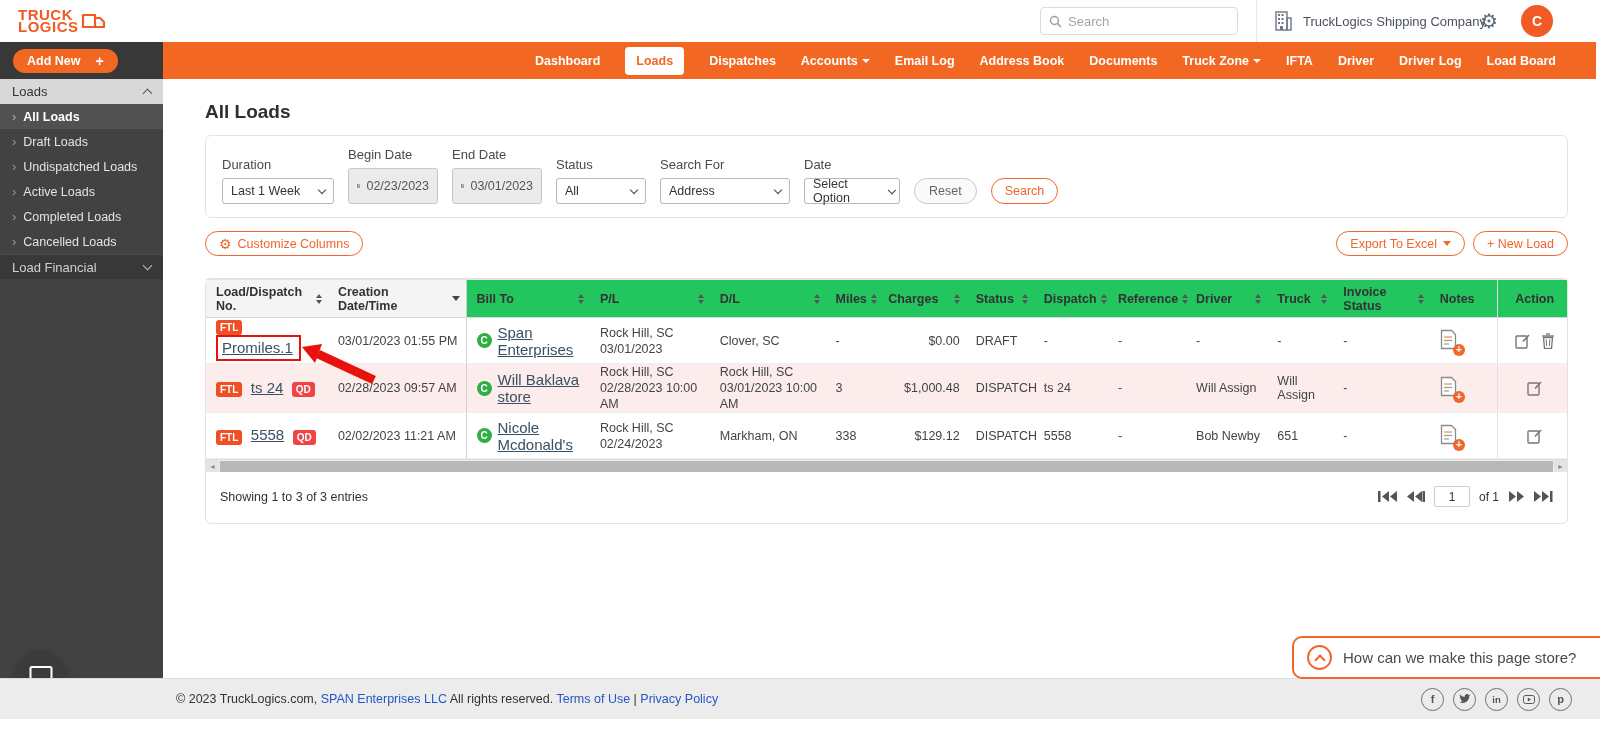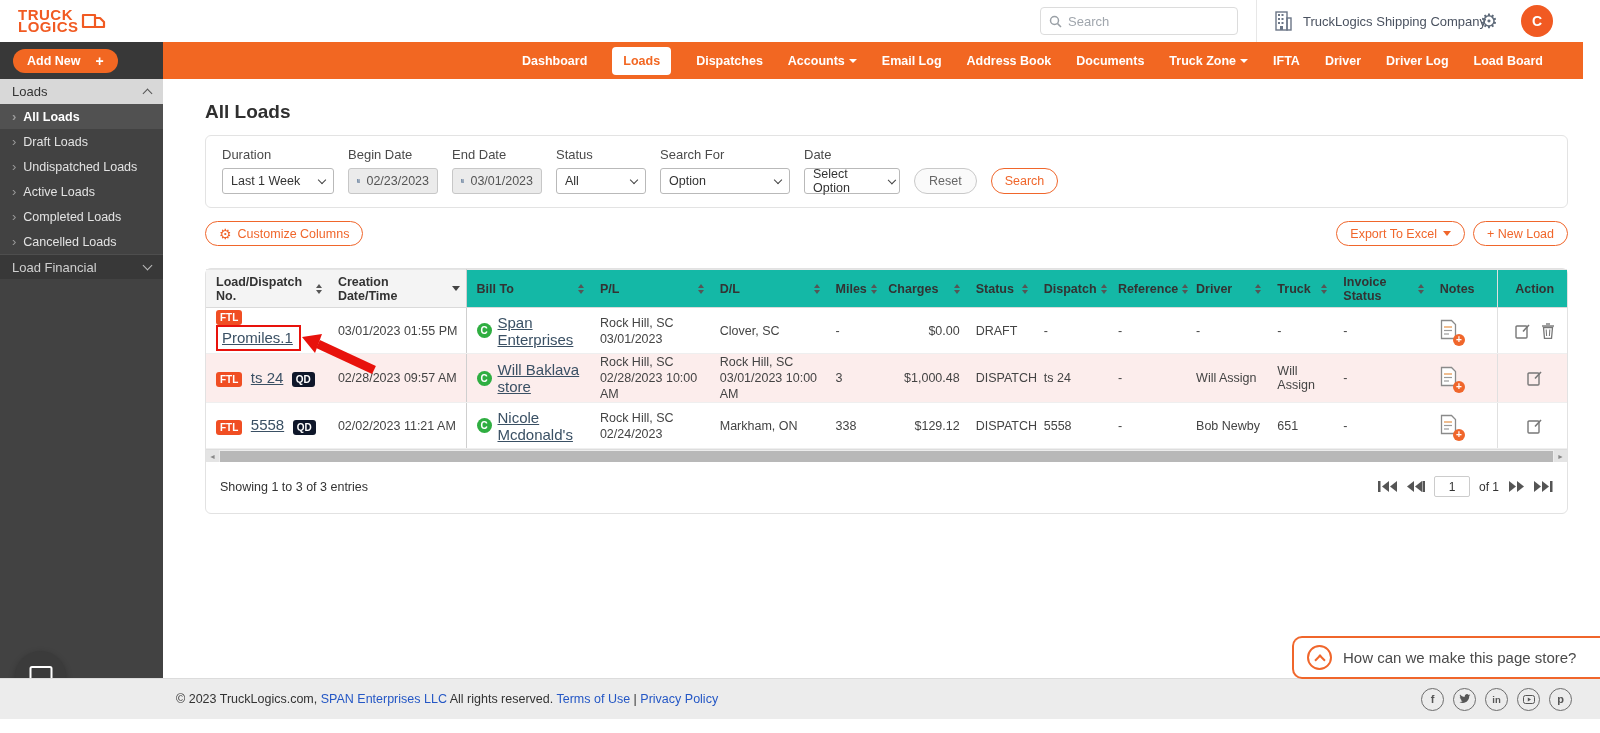--- a/index.html
+++ b/index.html
@@ -14,21 +14,21 @@
   .search-wrap{position:absolute;left:1040px;top:7px;width:198px;height:28px;border:1px solid #dcdcdc;border-radius:4px;display:flex;align-items:center;padding:0 8px;gap:6px;background:#fff}
   .search-wrap input{border:none;outline:none;font-size:13px;color:#333;width:150px;background:transparent}
   .search-wrap input::placeholder{color:#a0a6ad}
   .top-divider{position:absolute;left:1256px;top:0;height:42px;width:1px;background:#e7e7e7}
   .company{position:absolute;left:1272px;top:0;height:42px;display:flex;align-items:center;gap:9px;cursor:pointer}
   .company-name{font-size:13px;color:#4a5260}
   .top-gear{position:absolute;left:1480px;top:9px;font-size:20px;color:#5f6b7a;cursor:pointer}
   .avatar{position:absolute;left:1521px;top:5px;width:32px;height:32px;border-radius:50%;background:#F15A22;color:#fff;font-size:14px;font-weight:700;display:flex;align-items:center;justify-content:center;cursor:pointer}
 
   
-  .navbar{position:absolute;top:42px;left:163px;right:17px;height:37px;background:#F26722;display:flex;align-items:center;justify-content:flex-end;gap:25px;padding-right:40px}
+  .navbar{position:absolute;top:42px;left:163px;right:4px;height:37px;background:#F26722;display:flex;align-items:center;justify-content:flex-end;gap:25px;padding-right:40px}
   .nav-item{color:#fff;font-size:12.5px;font-weight:700;cursor:pointer;white-space:nowrap;display:flex;align-items:center;gap:4px}
   .nav-item.active{background:#fff;color:#F26722;padding:7px 11px;border-radius:4px}
   .nav-caret{width:0;height:0;border-left:4px solid transparent;border-right:4px solid transparent;border-top:4px solid #fff}
 
   
   .sidebar{position:absolute;top:42px;left:0;width:163px;height:676px;background:#424242}
   .sidebar-top{height:37px;background:#383838;display:flex;align-items:center;padding-left:13px}
   .add-new-btn{background:#F26722;border:none;color:#fff;font-size:12.5px;font-weight:700;border-radius:14px;height:24px;padding:0 14px;display:flex;align-items:center;gap:15px;cursor:pointer}
   .add-new-btn .plus{font-size:14px;font-weight:700}
   .side-header{height:25px;background:#D8D8D8;color:#333;font-size:13px;display:flex;align-items:center;justify-content:space-between;padding:0 12px;cursor:pointer}
@@ -42,53 +42,53 @@
 
   
   .main{position:absolute;top:79px;left:163px;right:0;bottom:55px;background:#fff;padding:22px 32px 0 42px}
   .page-title{font-size:19px;color:#2f2f2f;font-weight:700;margin-bottom:12px}
 
   .filter-card{border:1px solid #e3e3e3;border-radius:6px;padding:11px 16px 13px 16px;display:flex;gap:14px;align-items:flex-end}
   .ffield{display:flex;flex-direction:column;gap:6px}
   .flabel{font-size:13px;color:#4a4a4a}
   .sel{display:flex;align-items:center;justify-content:space-between;border:1px solid #b9b9b9;border-radius:3px;height:26px;padding:0 8px;font-size:12.5px;color:#333;background:#fff;cursor:pointer;gap:8px}
   .sel .scar{width:6px;height:6px;border-right:1.5px solid #444;border-bottom:1.5px solid #444;transform:rotate(45deg);margin-top:-3px}
-  .datebox{display:flex;align-items:center;gap:6px;border:1px solid #c7c7c7;border-radius:3px;height:26px;padding:7px 8px;font-size:12.5px;color:#555;background:#ebebeb;cursor:default}
+  .datebox{display:flex;align-items:center;gap:6px;border:1px solid #c7c7c7;border-radius:3px;height:26px;padding:17px 8px;font-size:12.5px;color:#555;background:#ebebeb;cursor:default}
   .btn-reset{height:26px;border:1px solid #c9c9c9;background:#fafafa;border-radius:14px;padding:0 14px;font-size:12.5px;color:#666;cursor:pointer}
   .btn-search{height:26px;border:1px solid #F0662B;background:#fff;border-radius:14px;padding:0 13px;font-size:12.5px;color:#F0662B;cursor:pointer}
 
   .toolbar-row{display:flex;align-items:center;justify-content:space-between;margin-top:13px}
   .btn-orange-outline{height:25px;border:1px solid #F0662B;background:#fff;border-radius:14px;padding:0 13px;font-size:12.5px;color:#F0662B;cursor:pointer;display:flex;align-items:center;gap:6px}
   .toolbar-right{display:flex;gap:8px}
   .tcaret{width:0;height:0;border-left:4px solid transparent;border-right:4px solid transparent;border-top:5px solid #F0662B}
 
   
   .table-card{border:1px solid #e2e2e2;border-radius:6px;margin-top:22px;background:#fff}
   .tc-controls{display:flex;align-items:center;justify-content:space-between;padding:11px 14px}
   .show-group{display:flex;align-items:center;gap:8px;font-size:12.5px;color:#333}
   .filter-group{display:flex;align-items:center;gap:8px;font-size:12.5px;color:#333}
   .filter-group input{width:68px;height:23px;border:1px solid #c9c9c9;border-radius:2px;outline:none;padding:0 5px;font-size:12px}
   .btn-go{width:42px;height:26px;border:1px solid #c9c9c9;border-radius:3px;background:linear-gradient(#fdfdfd,#f0f0f0);font-size:12.5px;color:#555;cursor:pointer}
 
   table.loads{width:100%;border-collapse:collapse;table-layout:fixed}
-  table.loads th{font-size:12.5px;color:#333;font-weight:700;height:38px;border-top:1px solid #e5e5e5;border-bottom:1px solid #dadada;background:#14b8a6;text-align:left;padding:0 6px 0 10px}
+  table.loads th{font-size:12.5px;color:#333;font-weight:700;height:38px;border-top:1px solid #e5e5e5;border-bottom:1px solid #dadada;background:#22c55e;text-align:left;padding:0 6px 0 10px}
   table.loads th .thflex{display:flex;align-items:center;justify-content:space-between;gap:4px}
   table.loads th.frozen{background:#f4f4f4}
   .sort{display:inline-flex;flex-direction:column;gap:2px;cursor:pointer}
   .sort i{display:block;width:0;height:0;border-left:3.5px solid transparent;border-right:3.5px solid transparent}
   .sort .u{border-bottom:4px solid #555}
   .sort .d{border-top:4px solid #555}
   .sort-desc{width:0;height:0;border-left:4.5px solid transparent;border-right:4.5px solid transparent;border-top:5.5px solid #444;cursor:pointer}
   td.coldiv,th.coldiv{border-right:1px solid #cfcfcf}
   td.actdiv,th.actdiv{border-left:1px solid #e0e0e0}
   table.loads td{font-size:12.5px;color:#444;height:46px;border-bottom:1px solid #efefef;padding:0 6px 0 10px;vertical-align:middle}
   tr.pink td{background:#FCEDEC}
   .badge{display:inline-block;border-radius:3px;color:#fff;font-size:10px;font-weight:700;padding:2px 4px;vertical-align:middle}
   .badge.ftl{background:#F04E23}
-  .badge.qd{background:#0f172a}
+  .badge.qd{background:#ef4444}
   a.tlink{color:#3A5064;font-size:15px;text-decoration:underline;cursor:pointer}
   .cell-flex{display:flex;align-items:center;gap:6px}
   .c-icon{width:15px;height:15px;border-radius:50%;background:#2FAE41;color:#fff;font-size:10px;font-weight:700;display:inline-flex;align-items:center;justify-content:center;flex:none}
   .two-line{line-height:16px;font-size:12.5px}
   .charges-cell{text-align:right;padding-right:14px}
   .dash{color:#777}
   .hl-box{display:inline-block;border:2.5px solid #E8120C;padding:2px 6px 3px 4px;position:relative}
   .arrow-svg{position:absolute;left:88px;top:20px;overflow:visible;pointer-events:none}
   .notes-wrap{position:relative;width:20px;height:24px;display:inline-block;cursor:pointer}
   .notes-plus{position:absolute;right:-5px;bottom:-3px;width:12px;height:12px;border-radius:50%;background:#F0662B;color:#fff;font-size:10px;font-weight:700;display:flex;align-items:center;justify-content:center;line-height:0}
@@ -285,21 +285,21 @@
       <div class="ffield">
         <span class="flabel">Status</span>
         <div class="sel" style="width:90px">
             <span>All</span>
             <span class="scar"></span>
           </div>
       </div>
       <div class="ffield">
         <span class="flabel">Search For</span>
         <div class="sel" style="width:130px">
-            <span>Option</span>
+            <span>Address</span>
             <span class="scar"></span>
           </div>
       </div>
       <div class="ffield">
         <span class="flabel">Date</span>
         <div class="sel" style="width:96px;padding-right:5px">
             <span>Select Option</span>
             <span class="scar"></span>
           </div>
       </div>

